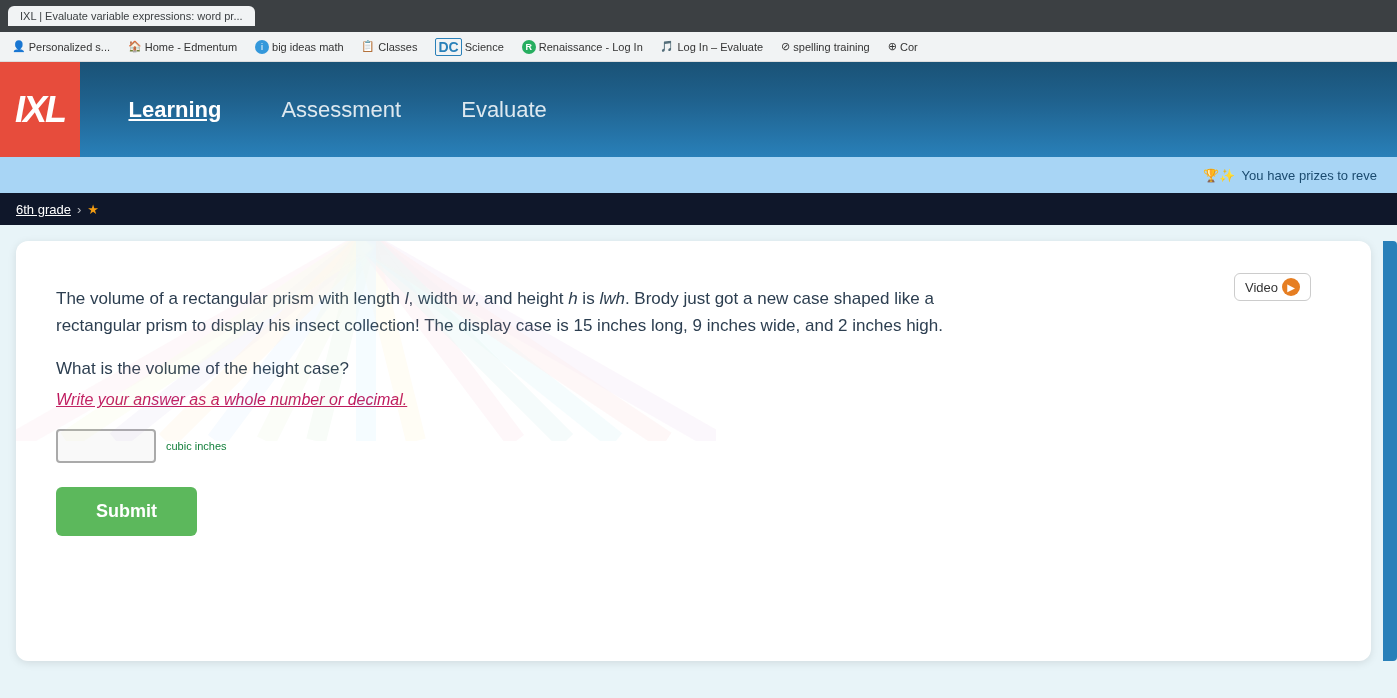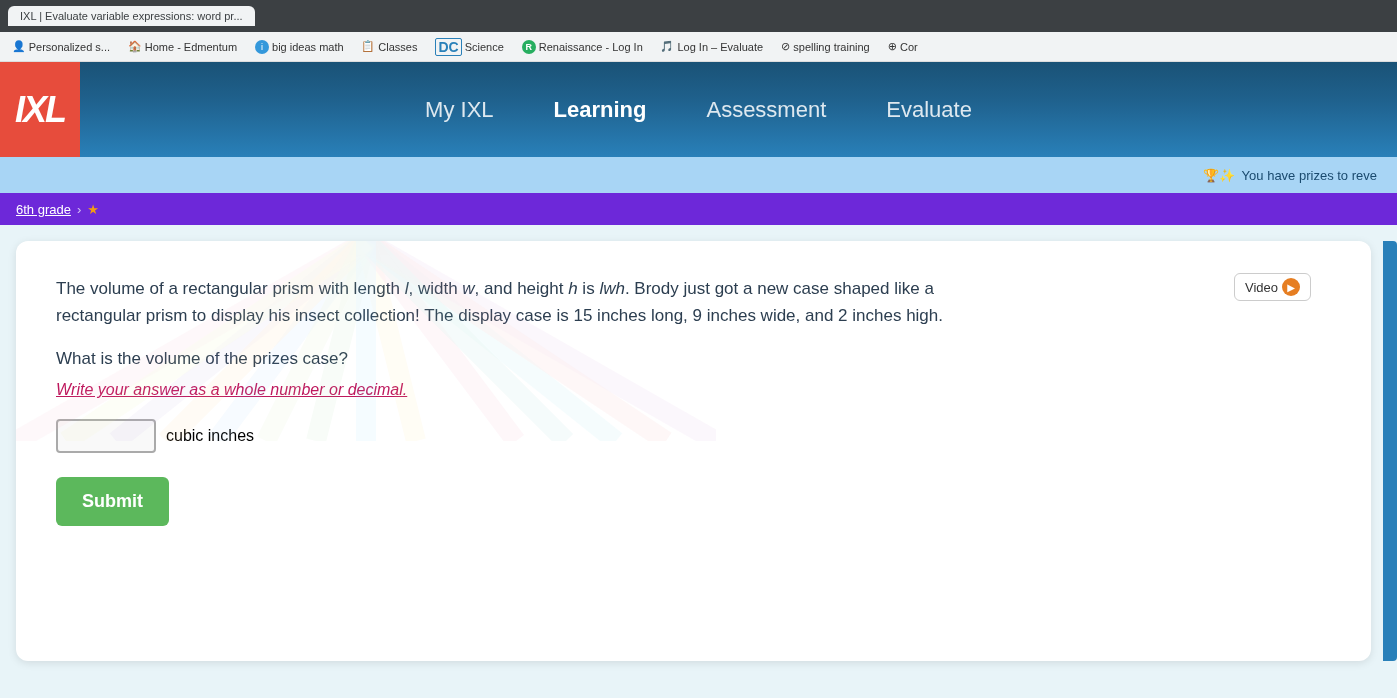--- a/index.html
+++ b/index.html
@@ -47,21 +47,20 @@
       padding: 2px 4px;
       border-radius: 3px;
     }
 
     
     .ixl-header {
       background: linear-gradient(180deg, #1a5276 0%, #1f618d 40%, #2980b9 100%);
       height: 95px;
       display: flex;
       align-items: center;
-      justify-content: center;
       position: relative;
     }
     .ixl-logo {
       position: absolute;
       left: 0;
       top: 0;
       background: #e74c3c;
       width: 80px;
       height: 95px;
       display: flex;
@@ -99,21 +98,21 @@
       align-items: center;
       justify-content: flex-end;
       padding-right: 20px;
       font-size: 13px;
       color: #1a4a6e;
     }
     .prize-icon { margin-right: 6px; }
 
     
     .breadcrumb-bar {
-      background: #6d28d9;
+      background: #0f172a;
       height: 32px;
       display: flex;
       align-items: center;
       padding: 0 16px;
       gap: 6px;
       font-size: 13px;
       color: white;
     }
     .breadcrumb-sep { opacity: 0.7; }
 
@@ -175,21 +174,21 @@
       align-items: center;
       justify-content: center;
       color: white;
       font-size: 10px;
     }
 
     .question-text {
       font-size: 17px;
       color: #2c3e50;
       line-height: 1.6;
-      margin-top: 4px;
+      margin-top: 14px;
       margin-bottom: 20px;
       max-width: 900px;
     }
     .question-italic { font-style: italic; }
 
     .what-question {
       font-size: 17px;
       color: #2c3e50;
       margin-bottom: 12px;
     }
@@ -212,30 +211,30 @@
       width: 100px;
       height: 34px;
       border: 2px solid #aaa;
       border-radius: 4px;
       padding: 4px 8px;
       font-size: 15px;
       outline: none;
       background: #f9f9f9;
     }
     .cubic-label {
-      font-size: 16px;
-      color: #000000;
+      font-size: 11px;
+      color: #15803d;
     }
 
     .submit-button {
       background: #5cb85c;
       color: white;
       border: none;
       border-radius: 6px;
-      padding: 14px 26px;
+      padding: 14px 40px;
       font-size: 18px;
       font-weight: bold;
       cursor: pointer;
       display: inline-block;
     }
 
     
     .side-panel {
       width: 14px;
       background: #2980b9;
@@ -297,21 +296,21 @@
 </div>
 
 <div class="ixl-header">
 
   <div class="ixl-logo">
     <span class="ixl-logo-text">IXL</span>
   </div>
 
   <nav class="header-nav">
     <a class="nav-item">My IXL</a>
-    <a class="nav-item learning-active" style="position:relative;">Learning</a>
+    <a class="nav-item learning-active" style="position:relative;text-decoration:underline;">Learning</a>
     <a class="nav-item">Assessment</a>
     <a class="nav-item">Evaluate</a>
   </nav>
 </div>
 
 <div class="prize-bar">
   <span class="prize-icon">🏆✨</span>
   <span>You have prizes to reve</span>
 </div>
 
@@ -356,21 +355,21 @@
       <span>Video</span>
       <span class="video-play-icon">▶</span>
     </div>
 
     
     <p class="question-text">
       <span>The volume of a rectangular prism with length </span><span class="question-italic">l</span><span>, width </span><span class="question-italic">w</span><span>, and height </span><span class="question-italic">h</span><span> is </span><span class="question-italic">lwh</span><span>. Brody just got a new case shaped like a rectangular prism to display his insect collection! The display case is 15 inches long, 9 inches wide, and 2 inches high.</span>
     </p>
 
     
-    <p class="what-question">What is the volume of the prizes case?</p>
+    <p class="what-question">What is the volume of the height case?</p>
 
     
     <p class="write-instruction">Write your answer as a whole number or decimal.</p>
 
     
     <div class="answer-row">
       <input type="text" class="answer-input" style="">
       <span class="cubic-label">cubic inches</span>
     </div>
 

